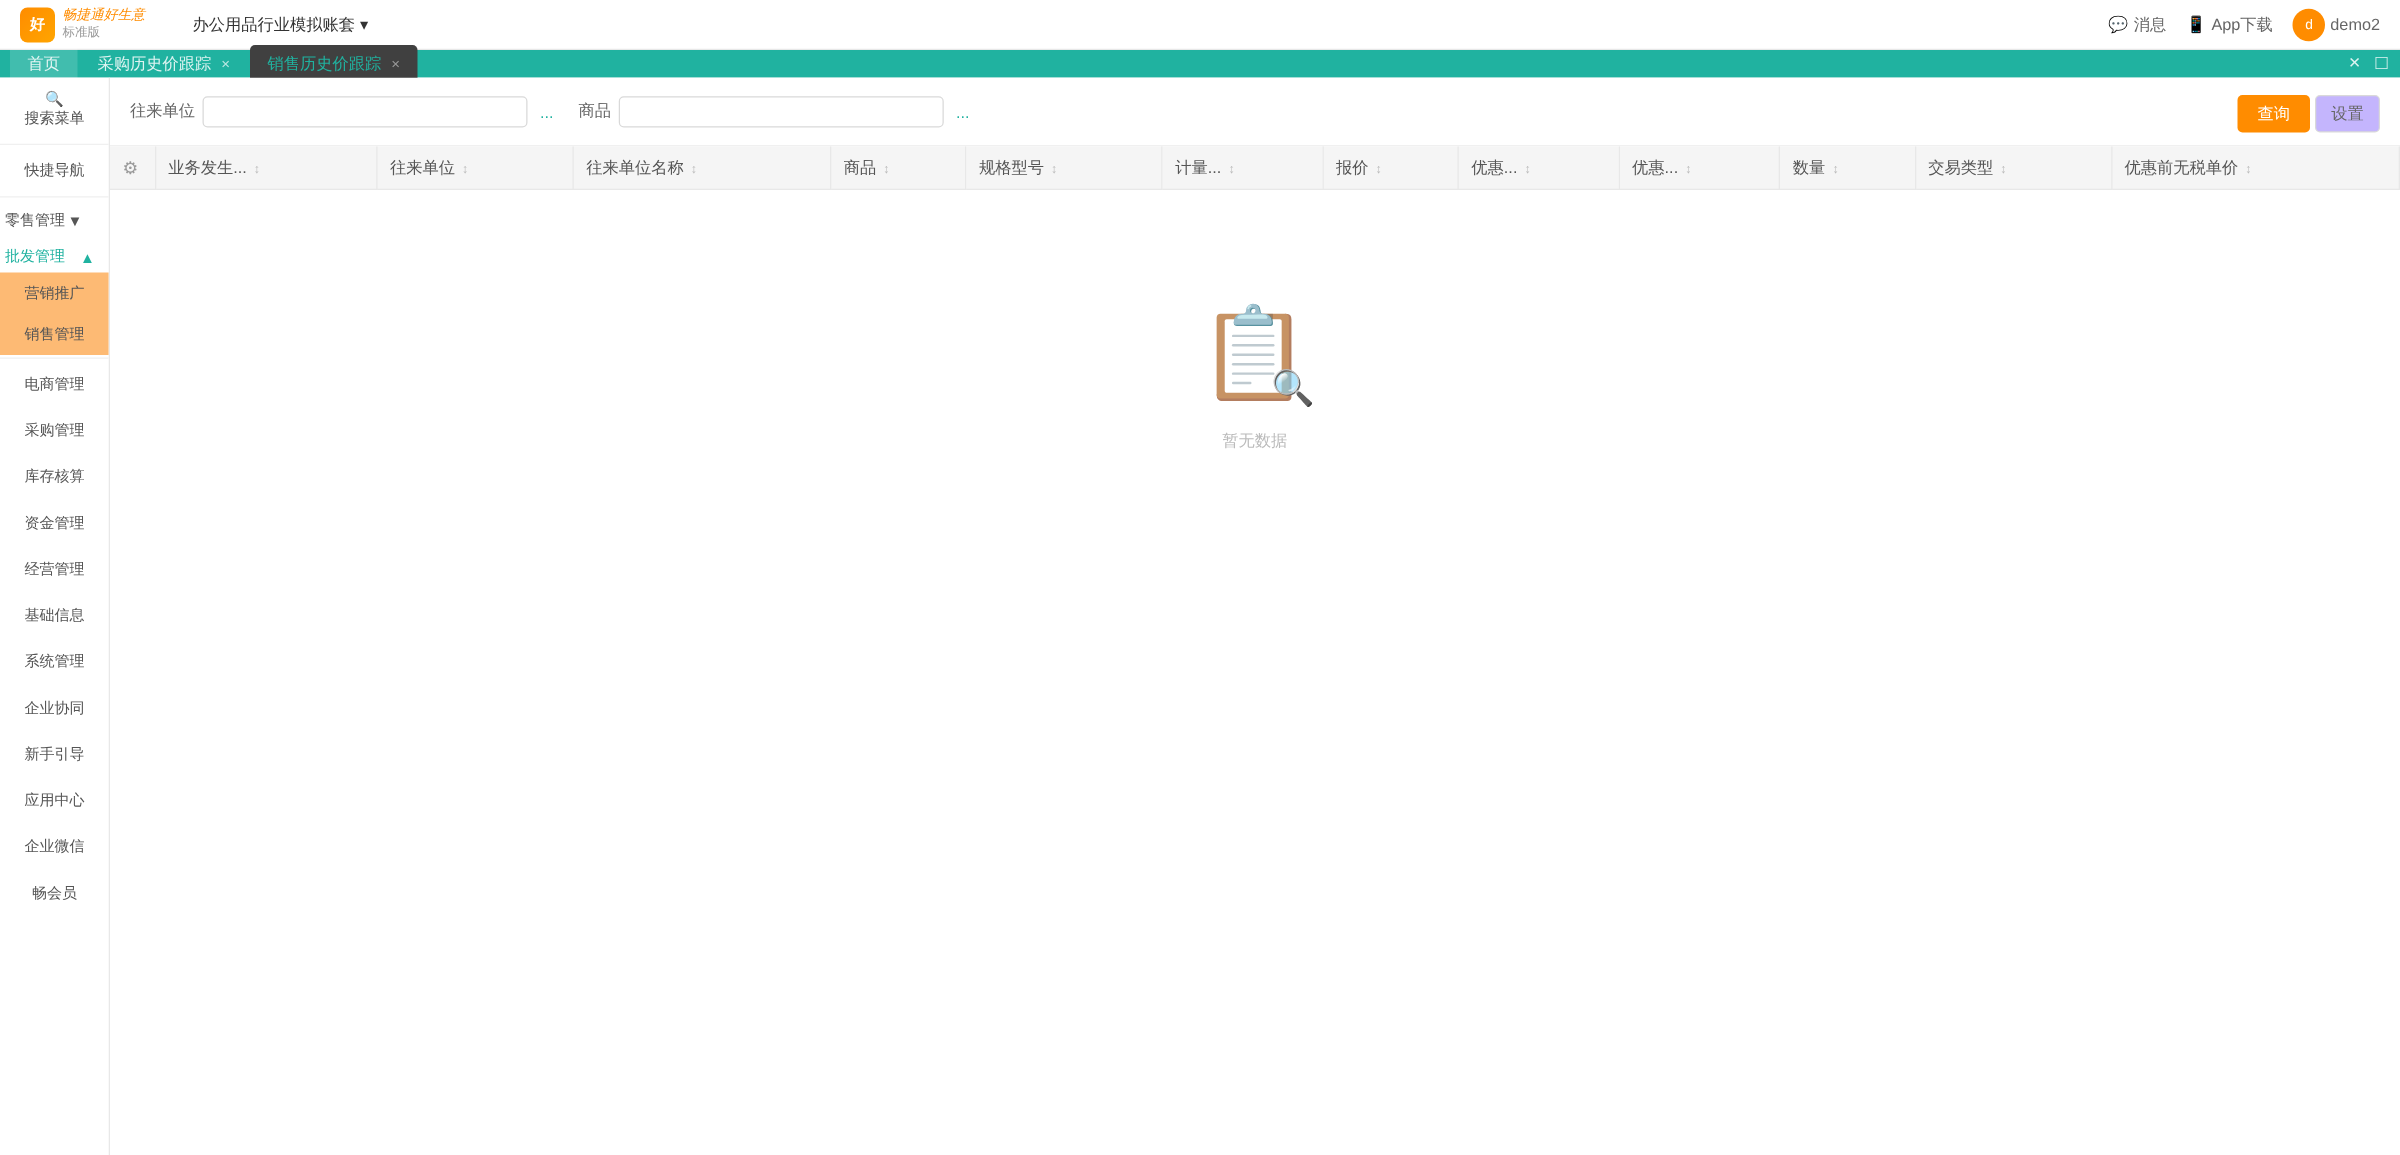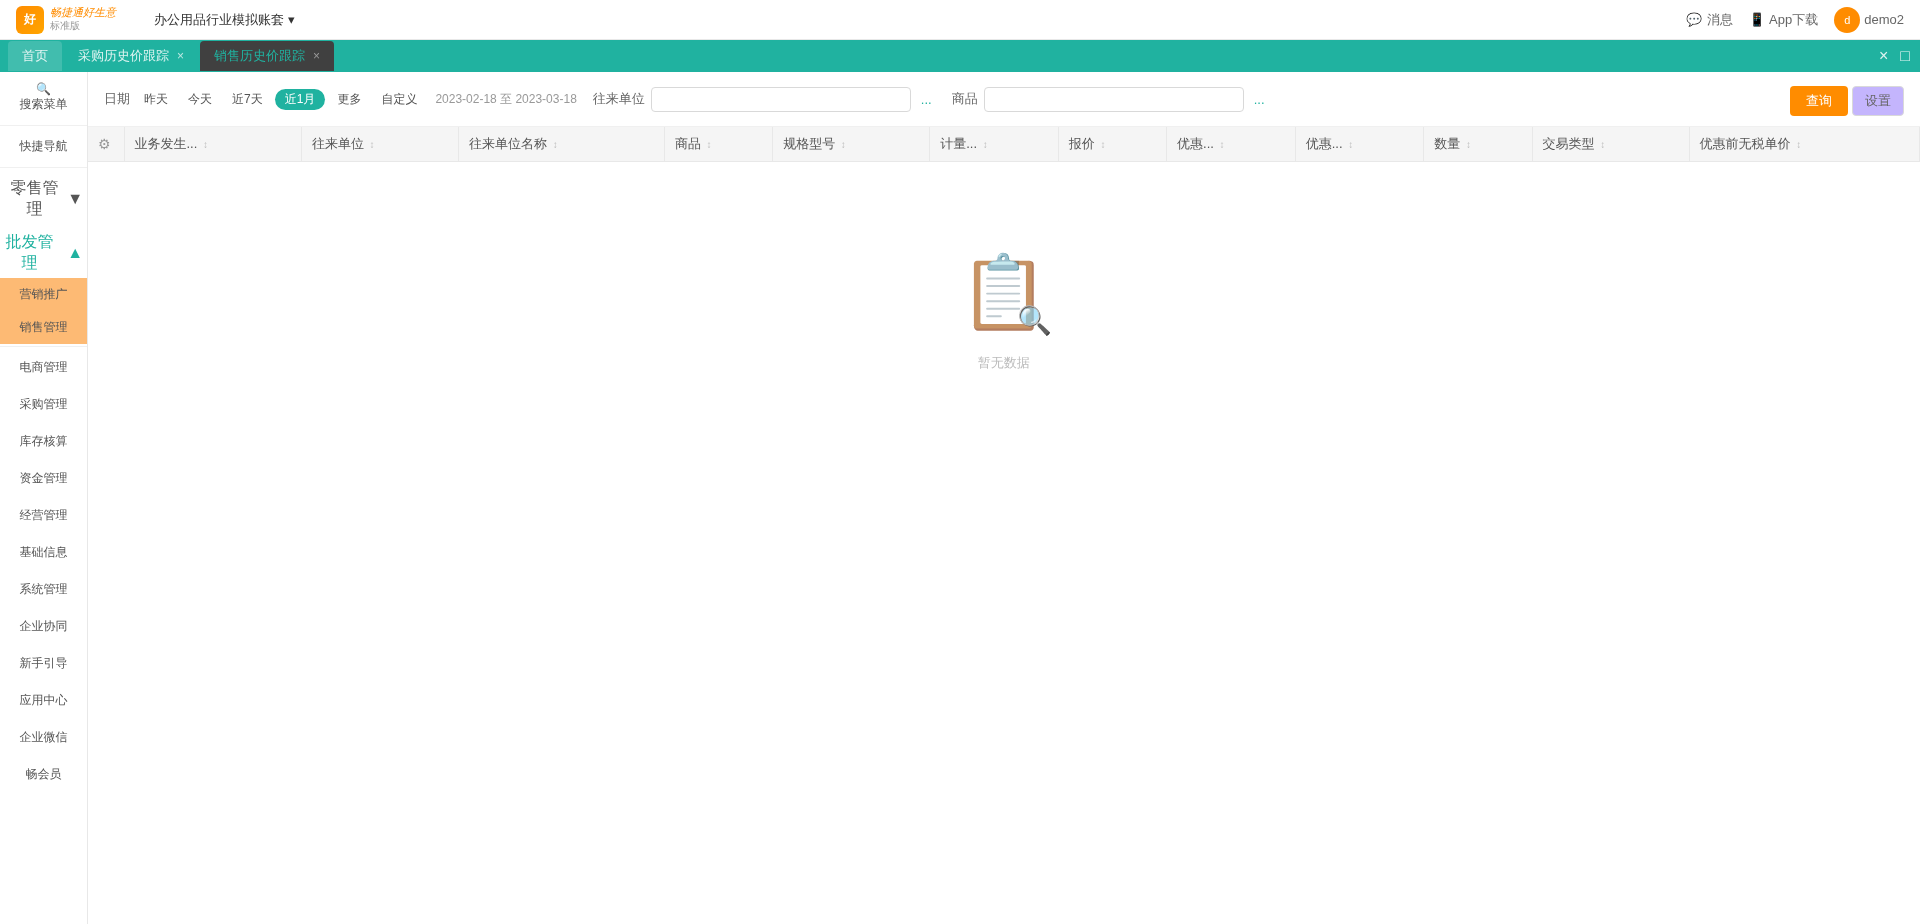--- a/index.html
+++ b/index.html
@@ -11,36 +11,36 @@
     .logo-area { display: flex; align-items: center; gap: 6px; }
     .logo-icon { width: 28px; height: 28px; background: linear-gradient(135deg, #ff8c00, #ffa500); border-radius: 6px; display: flex; align-items: center; justify-content: center; color: #fff; font-size: 12px; font-weight: bold; }
     .logo-text { font-size: 11px; color: #ff8c00; line-height: 1.2; font-style: italic; }
     .logo-subtext { font-size: 10px; color: #999; }
     .app-selector { display: flex; align-items: center; gap: 4px; font-size: 13px; color: #333; margin-left: 30px; cursor: pointer; }
     .top-bar-right { display: flex; align-items: center; gap: 16px; color: #666; font-size: 13px; }
     .top-bar-right-item { display: flex; align-items: center; gap: 4px; cursor: pointer; }
     .avatar { width: 26px; height: 26px; background: #ff8c00; border-radius: 50%; display: flex; align-items: center; justify-content: center; color: #fff; font-size: 11px; }
 
     
-    .tab-bar { height: 32px; background: #20b2a0; display: flex; align-items: center; padding: 0 8px; gap: 2px; flex-shrink: 0; }
+    .tab-bar { height: 22px; background: #20b2a0; display: flex; align-items: center; padding: 0 8px; gap: 2px; flex-shrink: 0; }
     .tab { height: 30px; padding: 0 14px; border-radius: 4px 4px 0 0; display: flex; align-items: center; gap: 6px; font-size: 13px; cursor: pointer; color: rgba(255,255,255,0.85); }
     .tab.active { background: #404040; color: #20b2a0; border-radius: 4px 4px 0 0; justify-content: space-between; }
     .tab.home { background: rgba(255,255,255,0.15); }
     .tab-close { font-size: 12px; color: rgba(255,255,255,0.7); cursor: pointer; margin-left: 2px; }
     .tab.active .tab-close { color: #999; }
     .tab-bar-actions { margin-left: auto; display: flex; align-items: center; gap: 8px; }
     .tab-action-btn { color: rgba(255,255,255,0.85); cursor: pointer; font-size: 16px; padding: 2px; }
 
     
     .main-layout { display: flex; flex: 1; overflow: hidden; }
 
     
     .sidebar { width: 88px; background: #fff; border-right: 1px solid #e8e8e8; display: flex; flex-direction: column; overflow-y: auto; flex-shrink: 0; }
     .sidebar-item { padding: 10px 4px; text-align: center; cursor: pointer; font-size: 12px; color: #555; border-bottom: none; }
-    .sidebar-section { padding: 8px 4px 4px; text-align: center; font-size: 16px; color: #555; cursor: pointer; display: flex; align-items: center; justify-content: center; gap: 2px; }
+    .sidebar-section { padding: 8px 4px 4px; text-align: center; font-size: 12px; color: #555; cursor: pointer; display: flex; align-items: center; gap: 2px; }
     .sidebar-section.expanded { color: #20b2a0; gap: 12px; }
     .sidebar-sub { background: #fdba74; }
     .sidebar-sub-item { padding: 8px 4px; text-align: center; font-size: 12px; color: #555; cursor: pointer; }
     .sidebar-divider { height: 1px; background: #f0f0f0; margin: 2px 0; }
 
     
     .content-area { flex: 1; display: flex; flex-direction: column; overflow: hidden; background: #fff; }
     .page-header { padding: 12px 16px 8px; border-bottom: 1px solid #f0f0f0; display: flex; align-items: center; justify-content: space-between; }
     .page-title { font-size: 16px; font-weight: 600; color: #333; }
     .page-actions { display: flex; align-items: center; gap: 12px; font-size: 13px; color: #666; }
@@ -190,32 +190,20 @@
     </div>
     <div class="sidebar-item">
       <div>畅会员</div>
     </div>
   </div>
 
   <div class="content-area">
 
 
     <div class="filter-bar">
-      <div class="filter-group">
-        <span class="filter-label">日期</span>
-        <div class="date-shortcuts">
-          <span class="date-btn">昨天</span>
-          <span class="date-btn">今天</span>
-          <span class="date-btn">近7天</span>
-          <span class="date-btn active">近1月</span>
-          <span class="date-btn">更多</span>
-          <span class="date-btn">自定义</span>
-        </div>
-        <span class="date-range">2023-02-18 至 2023-03-18</span>
-      </div>
 
       <div class="filter-group">
         <span class="filter-label">往来单位</span>
         <input type="text" class="filter-input" style="width: 260px;">
         <span class="filter-dots">...</span>
       </div>
 
       <div class="filter-group">
         <span class="filter-label">商品</span>
         <input type="text" class="filter-input" style="width: 260px;">

